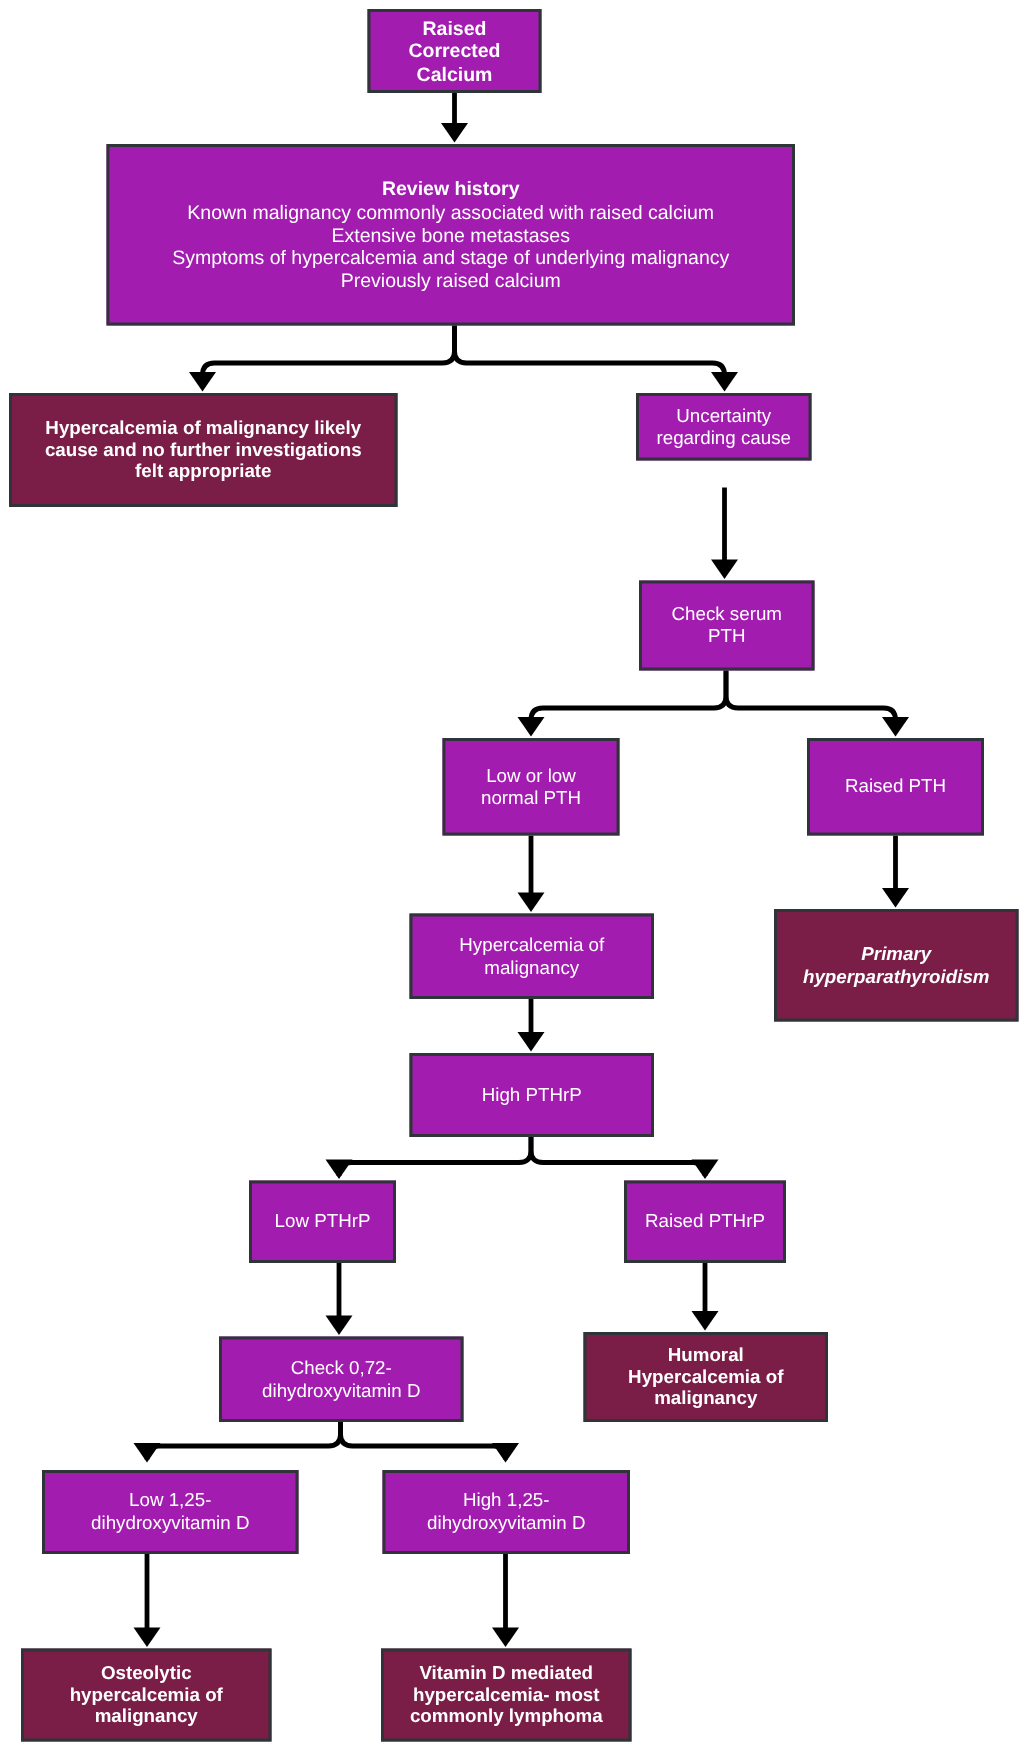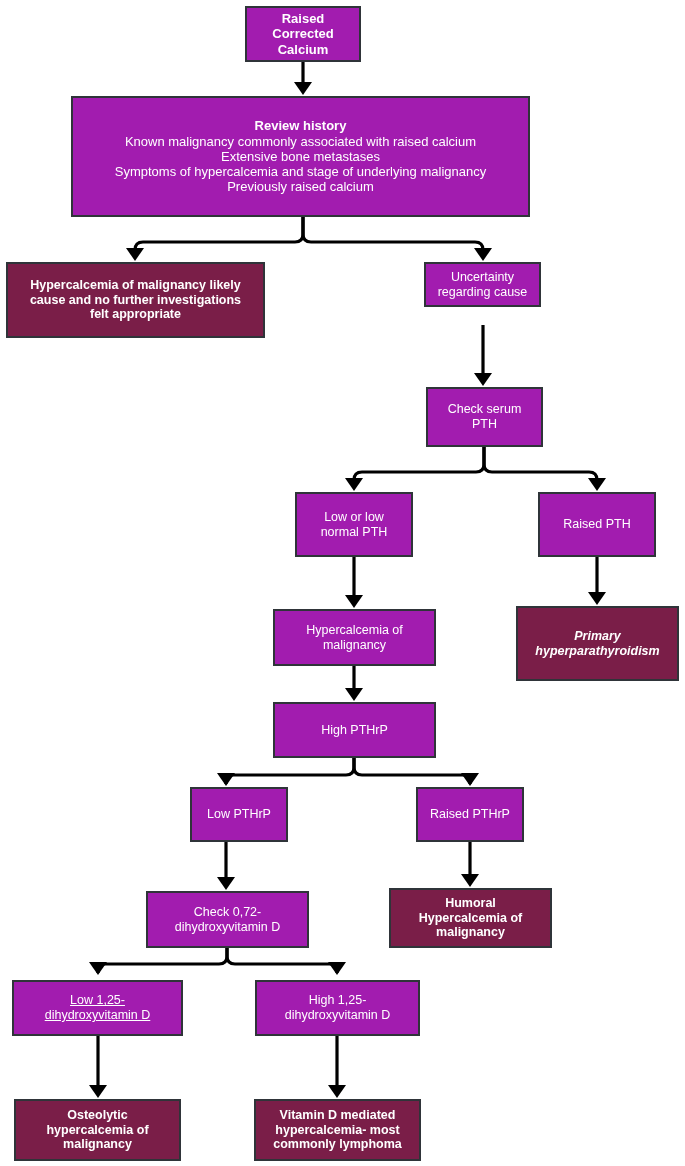--- a/index.html
+++ b/index.html
@@ -171,36 +171,36 @@
         <span class="txt">Hypercalcemia of
 malignancy</span>
       </div>
       <div class="node maroon bold" style="left: 516px; top: 606px; width: 163px; height: 75px; font-size: 12.5px; font-style: italic;">
         <span class="txt">Primary
 hyperparathyroidism</span>
       </div>
       <div class="node blue" style="left: 273px; top: 702px; width: 163px; height: 56px; font-size: 12.5px;">
         <span class="txt">High PTHrP</span>
       </div>
-      <div class="node blue" style="left: 190px; top: 787px; width: 98px; height: 55px; font-size: 12.5px;">
+      <div class="node blue" style="left: 166px; top: 787px; width: 98px; height: 55px; font-size: 12.5px;">
         <span class="txt">Low PTHrP</span>
       </div>
       <div class="node blue" style="left: 416px; top: 787px; width: 108px; height: 55px; font-size: 12.5px;">
         <span class="txt">Raised PTHrP</span>
       </div>
       <div class="node blue" style="left: 146px; top: 891px; width: 163px; height: 57px; font-size: 12.5px;">
         <span class="txt">Check 0,72-
 dihydroxyvitamin D</span>
       </div>
       <div class="node maroon bold" style="left: 389px; top: 888px; width: 163px; height: 60px; font-size: 12.5px;">
         <span class="txt">Humoral
 Hypercalcemia of
 malignancy</span>
       </div>
-      <div class="node blue" style="left: 12px; top: 980px; width: 171px; height: 56px; font-size: 12.5px; text-decoration: underline;">
+      <div class="node blue" style="left: 28px; top: 980px; width: 171px; height: 56px; font-size: 12.5px;">
         <span class="txt">Low 1,25-
 dihydroxyvitamin D</span>
       </div>
       <div class="node blue" style="left: 255px; top: 980px; width: 165px; height: 56px; font-size: 12.5px;">
         <span class="txt">High 1,25-
 dihydroxyvitamin D</span>
       </div>
       <div class="node maroon bold" style="left: 14px; top: 1099px; width: 167px; height: 62px; font-size: 12.5px;">
         <span class="txt">Osteolytic
 hypercalcemia of

